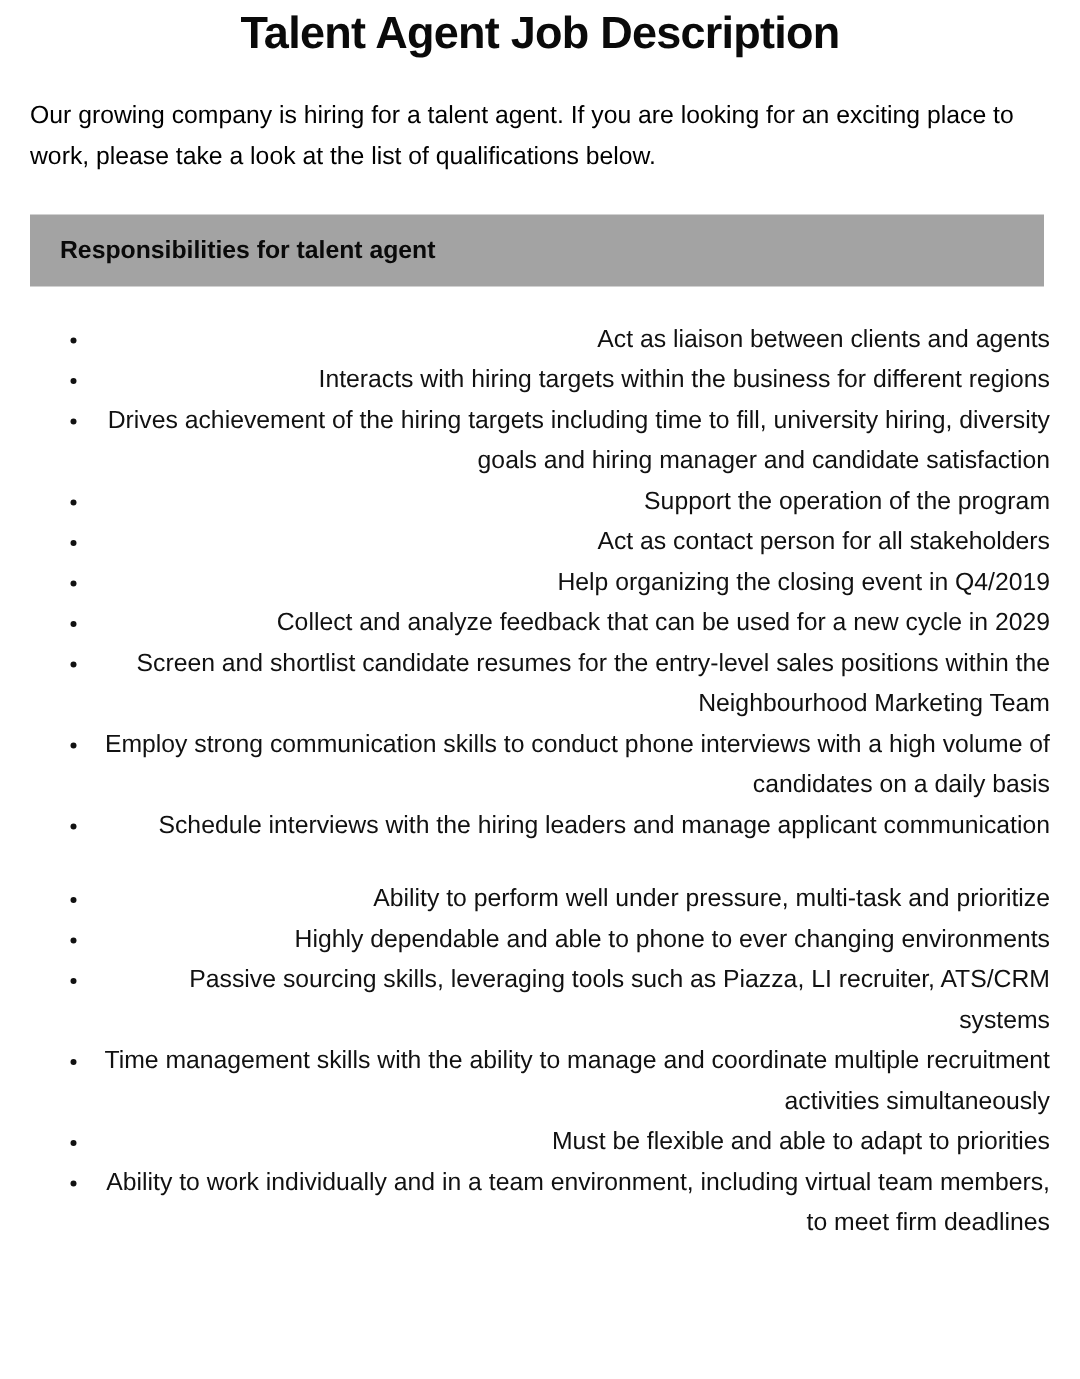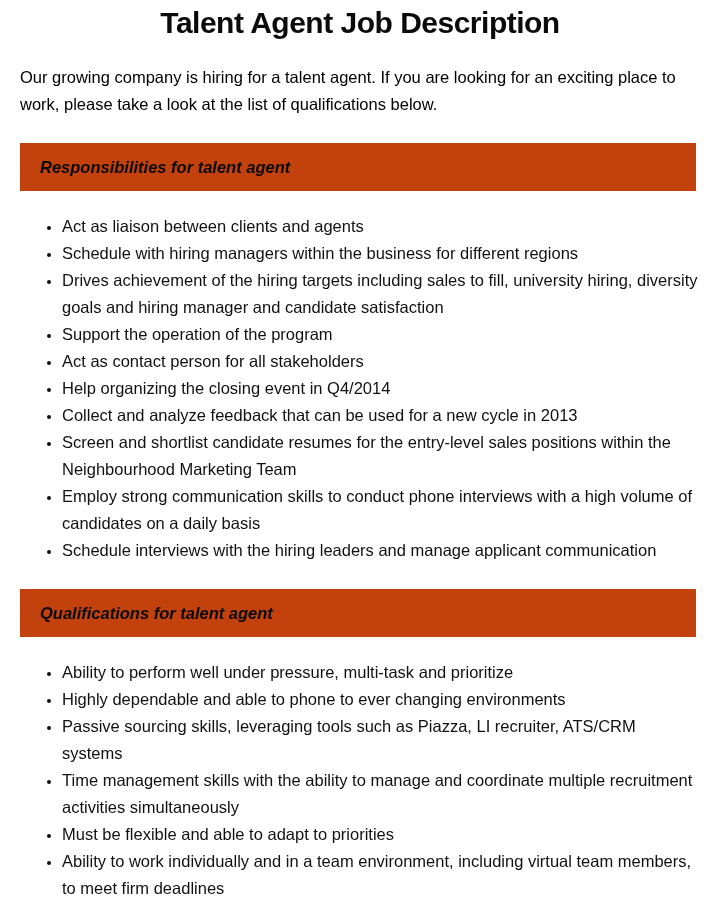--- a/index.html
+++ b/index.html
@@ -30,34 +30,34 @@
     color: #0a0a0a;
   }
   .intro {
     margin: 23px 22px 0 20px;
     font-size: 16.5px;
     line-height: 27px;
     color: #000000;
   }
   .section-heading {
     margin: 25px 24px 0 20px;
-    background: #c2410c;
+    background: #a3a3a3;
     font-size: 16.5px;
     font-weight: 700;
     line-height: 20px;
     padding: 14px 10px 14px 20px;
     color: #0a0a0a;
-    font-style: italic;
   }
   ul.bullet-list {
     margin: 22px 20px 0 20px;
     padding: 0 0 0 42px;
     font-size: 16.5px;
     line-height: 27px;
     color: #111111;
+    text-align: right;
   }
   ul.bullet-list li {
     margin: 0;
     padding: 0;
   }
   ul.bullet-list li::marker {
     font-size: 13px;
   }
 </style>
 </head>
@@ -66,32 +66,31 @@
 <div class="page">
 
   <h1 class="doc-title">Talent Agent Job Description</h1>
 
   <p class="intro">Our growing company is hiring for a talent agent. If you are looking for an exciting place to work, please take a look at the list of qualifications below.</p>
 
   <div class="section-heading">Responsibilities for talent agent</div>
 
   <ul class="bullet-list">
     <li>Act as liaison between clients and agents</li>
-    <li>Schedule with hiring managers within the business for different regions</li>
-    <li>Drives achievement of the hiring targets including sales to fill, university hiring, diversity goals and hiring manager and candidate satisfaction</li>
+    <li>Interacts with hiring targets within the business for different regions</li>
+    <li>Drives achievement of the hiring targets including time to fill, university hiring, diversity goals and hiring manager and candidate satisfaction</li>
     <li>Support the operation of the program</li>
     <li>Act as contact person for all stakeholders</li>
-    <li>Help organizing the closing event in Q4/2014</li>
-    <li>Collect and analyze feedback that can be used for a new cycle in 2013</li>
+    <li>Help organizing the closing event in Q4/2019</li>
+    <li>Collect and analyze feedback that can be used for a new cycle in 2029</li>
     <li>Screen and shortlist candidate resumes for the entry-level sales positions within the Neighbourhood Marketing Team</li>
     <li>Employ strong communication skills to conduct phone interviews with a high volume of candidates on a daily basis</li>
     <li>Schedule interviews with the hiring leaders and manage applicant communication</li>
   </ul>
 
-  <div class="section-heading">Qualifications for talent agent</div>
 
   <ul class="bullet-list">
     <li>Ability to perform well under pressure, multi-task and prioritize</li>
     <li>Highly dependable and able to phone to ever changing environments</li>
     <li>Passive sourcing skills, leveraging tools such as Piazza, LI recruiter, ATS/CRM systems</li>
     <li>Time management skills with the ability to manage and coordinate multiple recruitment activities simultaneously</li>
     <li>Must be flexible and able to adapt to priorities</li>
     <li>Ability to work individually and in a team environment, including virtual team members, to meet firm deadlines</li>
   </ul>
 

